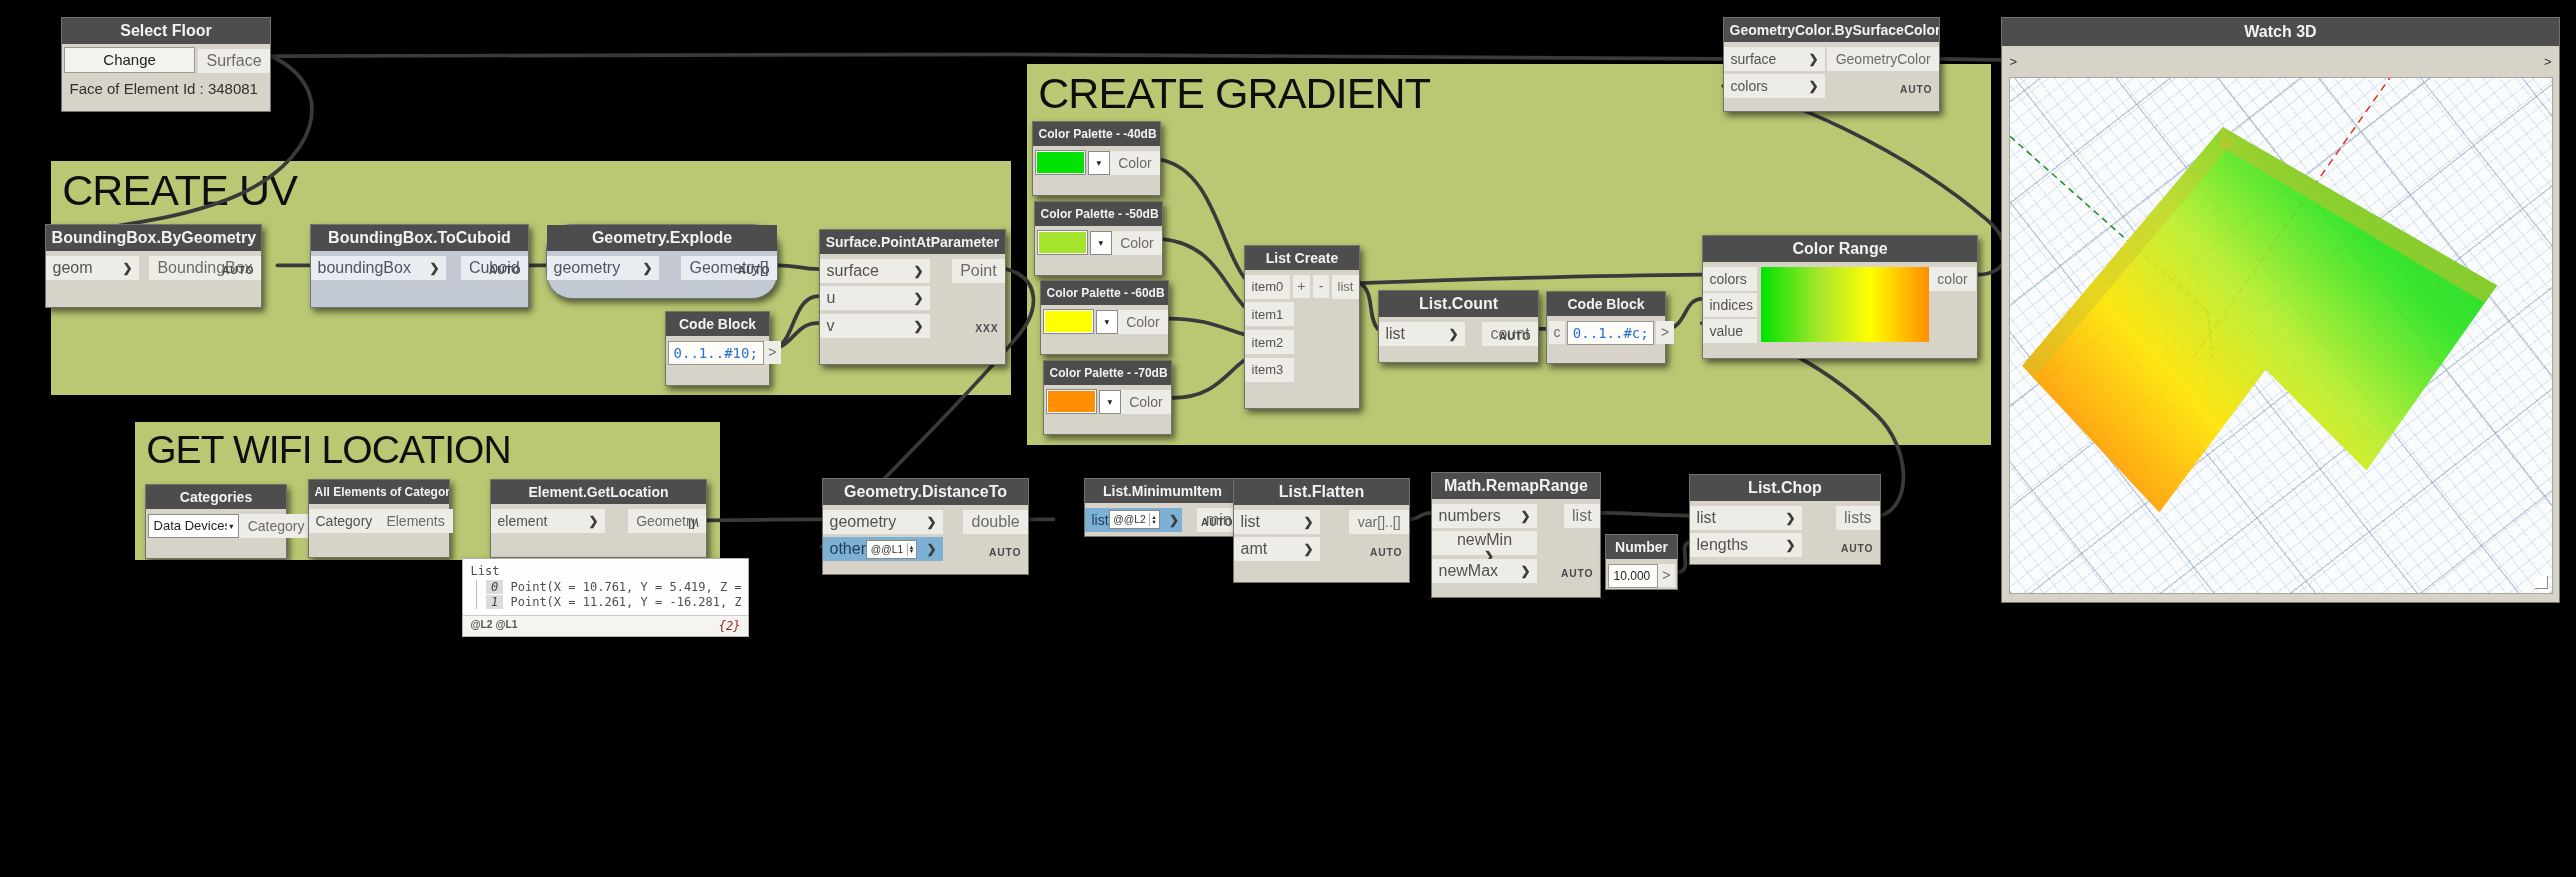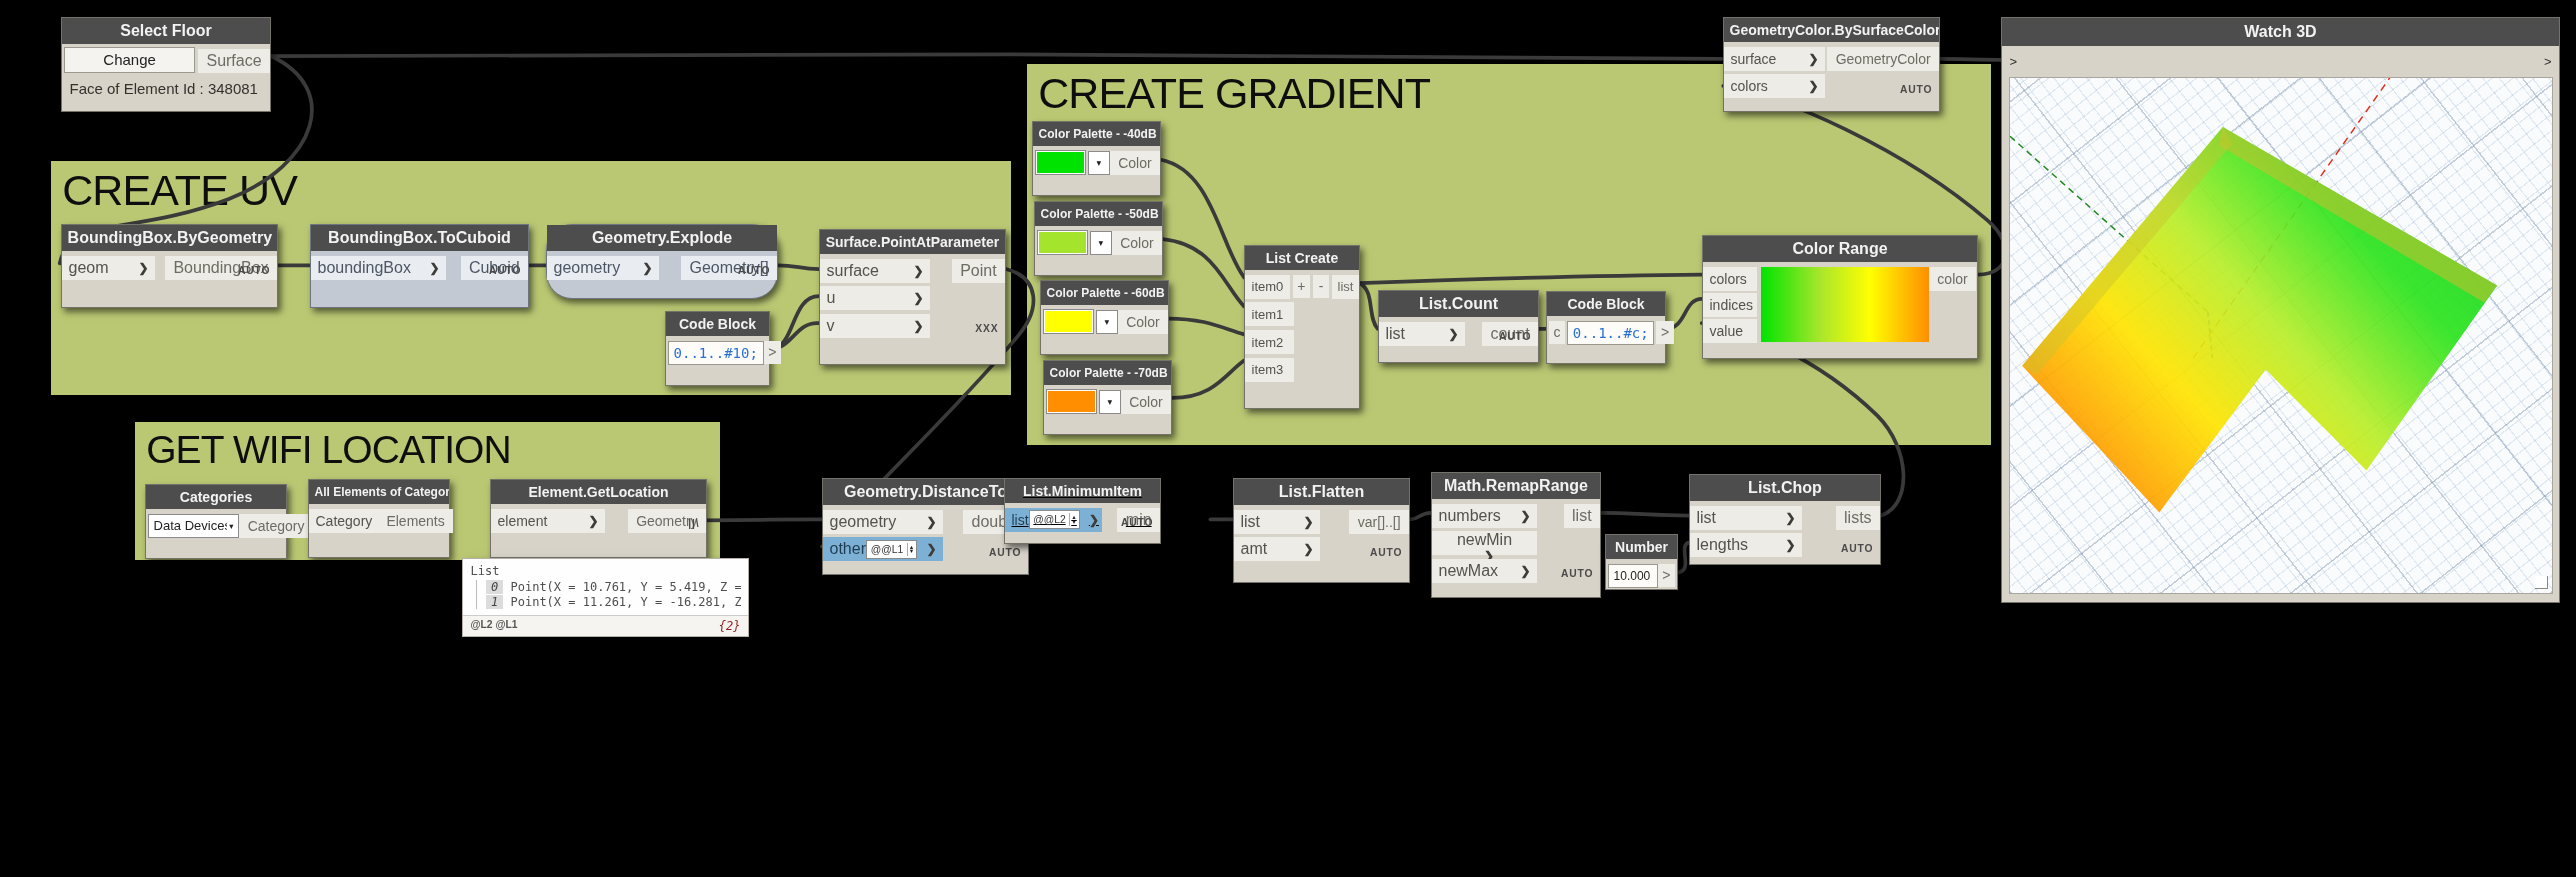--- a/index.html
+++ b/index.html
@@ -105,21 +105,21 @@
     <div class="nhead">Select Floor</div>
     <div class="nbody">
       <div class="row" style="margin-bottom:0;align-items:flex-end;">
         <div class="btn">Change</div>
         <div class="op">Surface</div>
       </div>
       <div class="detail">Face of Element Id : 348081</div>
     </div>
   </div>
 
-  <div class="node" style="left:61px;top:224px;width:217px;height:84px;">
+  <div class="node" style="left:45px;top:224px;width:217px;height:84px;">
     <div class="nhead">BoundingBox.ByGeometry</div>
     <div class="nbody">
       <div class="row">
         <div class="ip" style="width:93px;">
           <span>geom</span>
           <span class="arr">❯</span>
         </div>
         <div class="op">BoundingBox</div>
       </div>
       <div class="lace">AUTO</div>
@@ -269,21 +269,21 @@
               <span>▼</span>
             </span>
           </span>
           <span class="arr">❯</span>
         </div>
       </div>
       <div class="lace">AUTO</div>
     </div>
   </div>
 
-  <div class="node" style="left:1004px;top:478px;width:157px;height:66px;text-decoration:underline;">
+  <div class="node" style="left:1084px;top:478px;width:157px;height:59px;">
     <div class="nhead sm">List.MinimumItem</div>
     <div class="nbody">
       <div class="row">
         <div class="ip blue" style="width:97px;font-size:14px;">
           <span>list</span>
           <span class="spin">
             <span>@@L2</span>
             <span class="arrows">
               <span>▲</span>
               <span>▼</span>

